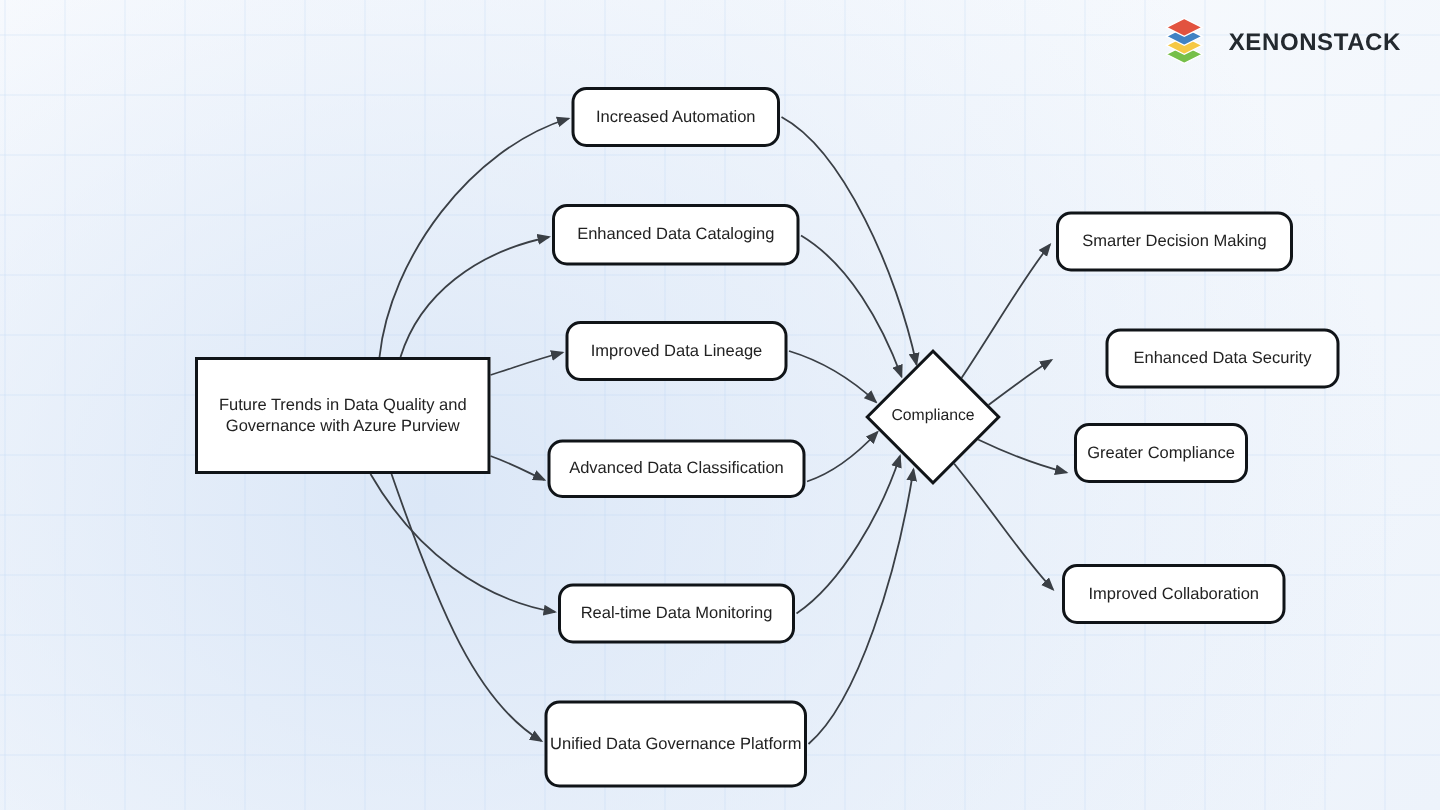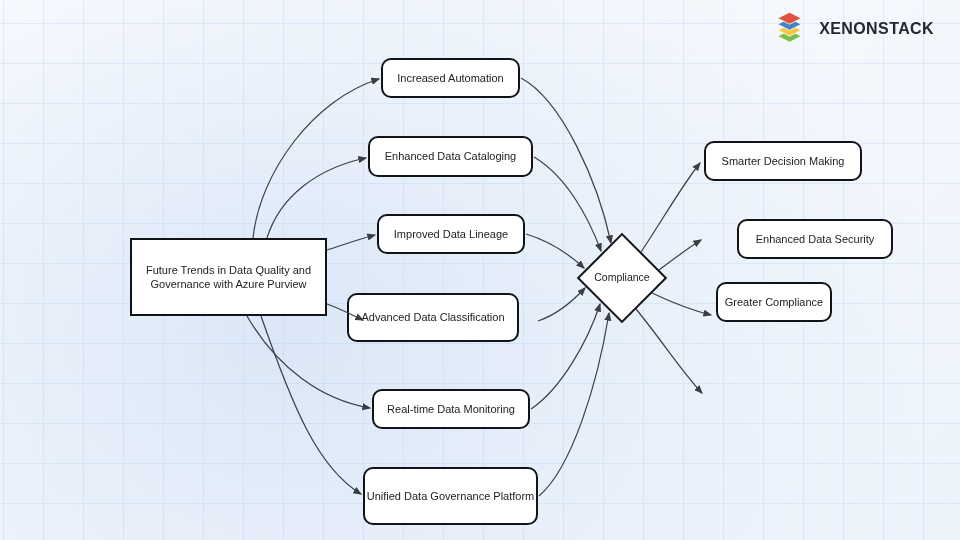--- a/index.html
+++ b/index.html
@@ -45,21 +45,21 @@
     text-align: center;
     font-size: 11px; color: #222;
     line-height: 1.3;
     z-index: 2;
   }
   .rounded { border-radius: 10px; }
   .root { left: 130px; top: 238px; width: 197px; height: 78px; padding: 16px 8px; }
   .t1 { left: 381px; top:  58px; width: 139px; height: 40px; }
   .t2 { left: 368px; top: 136px; width: 165px; height: 41px; }
   .t3 { left: 377px; top: 214px; width: 148px; height: 40px; }
-  .t4 { left: 347px; top: 293px; width: 172px; height: 49px; }
+  .t4 { left: 365px; top: 293px; width: 172px; height: 39px; }
   .t5 { left: 372px; top: 389px; width: 158px; height: 40px; }
   .t6 { left: 363px; top: 467px; width: 175px; height: 58px; }
   .o1 { left: 704px; top: 141px; width: 158px; height: 40px; }
   .o2 { left: 705px; top: 219px; width: 156px; height: 40px; margin-left: 32px; }
   .o3 { left: 716px; top: 282px; width: 116px; height: 40px; }
   .o4 { left: 708px; top: 376px; width: 149px; height: 40px; }
 
   .diamond-shape {
     position: absolute; left: 590px; top: 246px; width: 64px; height: 64px;
     background: var(--node-fill, #ffffff);
@@ -121,20 +121,23 @@
 
   <div class="node rounded o1">
     <span>Smarter Decision Making</span>
   </div>
   <div class="node rounded o2">
     <span>Enhanced Data Security</span>
   </div>
   <div class="node rounded o3">
     <span>Greater Compliance</span>
   </div>
+  <div class="node rounded o4">
+    <span>Improved Collaboration</span>
+  </div>
 
   <svg class="edges" width="960" height="540" viewBox="0 0 960 540" aria-hidden="true">
     <defs>
       <marker id="arr" viewBox="0 0 10 8" markerWidth="9" markerHeight="7.5" refX="8.5" refY="4" orient="auto" markerUnits="userSpaceOnUse">
         <path class="arrow-head" d="M0,0 L10,4 L0,8 Z"></path>
       </marker>
     </defs>
     <g class="eg">
       <path d="M253,238 C260,172 314,99 379,79" marker-end="url(#arr)"></path>
       <path d="M267,238 C280,196 318,168 366,158" marker-end="url(#arr)"></path>

